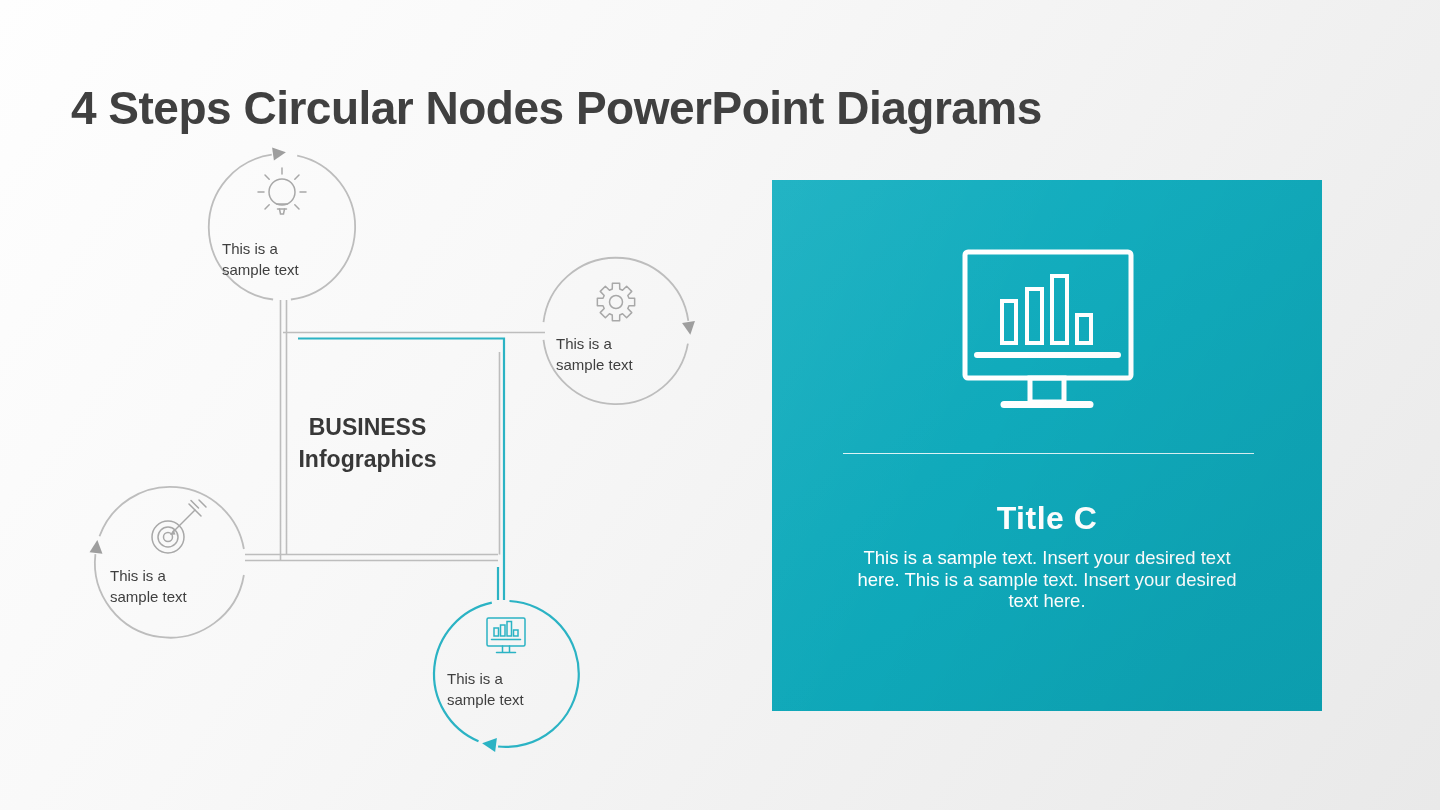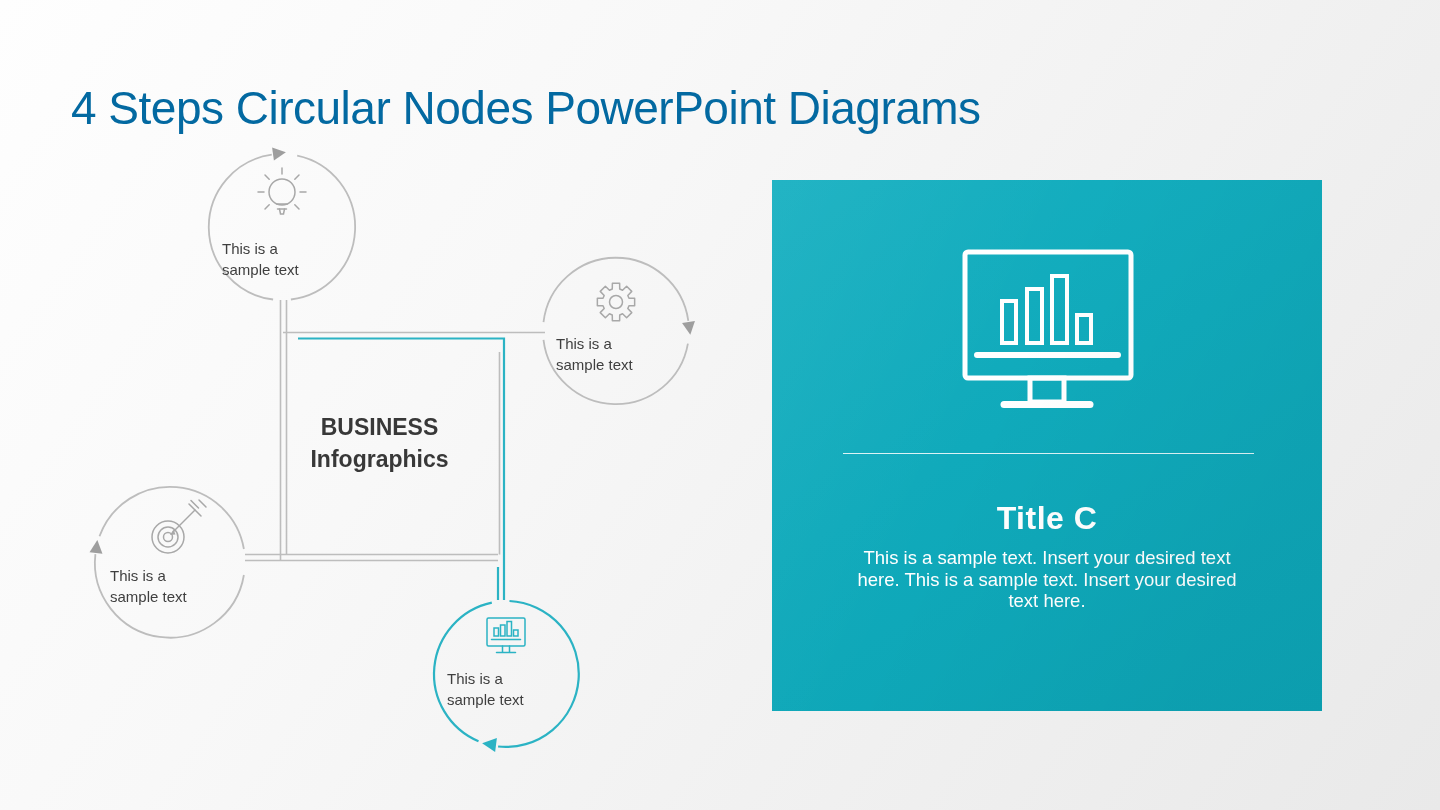--- a/index.html
+++ b/index.html
@@ -3,31 +3,31 @@
 <meta charset="utf-8">
 <style>
   html,body{margin:0;padding:0;}
   body{
     width:1440px;height:810px;overflow:hidden;position:relative;
     background:linear-gradient(125deg,#fefefe 0%,#f8f8f8 35%,#f1f1f1 65%,#e9e9e9 100%);
     font-family:"Liberation Sans","DejaVu Sans",sans-serif;
   }
   .heading{
     position:absolute;left:71px;top:50px;
-    font-size:46px;font-weight:400;color:#0369a1;letter-spacing:-0.5px;
+    font-size:46px;font-weight:700;color:#404040;letter-spacing:-0.5px;
     white-space:nowrap;
   }
   .diagram-svg{position:absolute;left:0;top:0;}
   .node-label{
     position:absolute;
     font-size:15px;line-height:21px;color:#3f3f3f;
   }
   .node-label span{display:block;}
   .center-box-text{
-    position:absolute;left:280px;top:340px;width:199px;height:205px;
+    position:absolute;left:268px;top:340px;width:199px;height:205px;
     display:flex;flex-direction:column;align-items:center;justify-content:center;
     text-align:center;font-weight:bold;color:#383838;font-size:23px;line-height:32px;
   }
   .panel{
     position:absolute;left:772px;top:180px;width:550px;height:531px;
     background:linear-gradient(150deg,#17b0c1 0%,#10aabb 45%,#0ca3b4 100%);
   }
   .panel::after{
     content:"";position:absolute;inset:0;
     background:linear-gradient(115deg,rgba(255,255,255,0.05) 0%,rgba(255,255,255,0) 40%,rgba(0,0,0,0.035) 82%);

